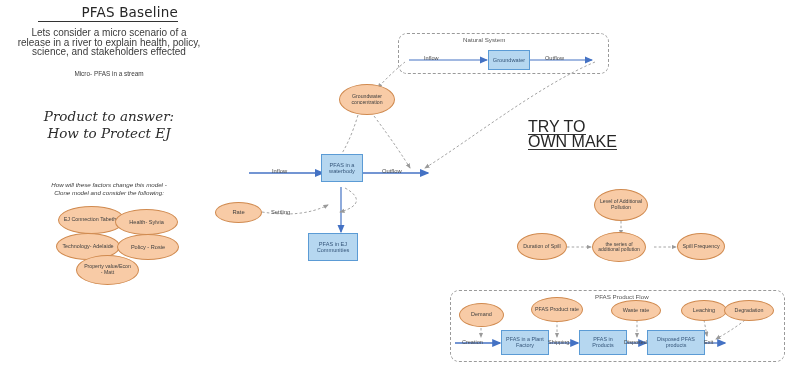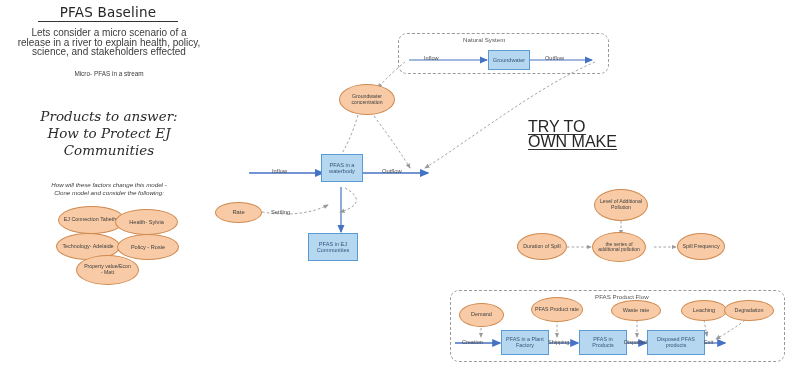--- a/index.html
+++ b/index.html
@@ -1,21 +1,21 @@
 <!DOCTYPE html>
 <html><head>
 <meta charset="utf-8">
 <style>
   html,body{margin:0;padding:0;background:#ffffff;}
   body{width:800px;height:371px;position:relative;overflow:hidden;
        font-family:"Liberation Sans",sans-serif;color:#404040;}
   .canvas{position:absolute;inset:0;}
 
   
-  .hdr-title{position:absolute;left:38px;top:4px;width:140px;text-align:center;
+  .hdr-title{position:absolute;left:38px;top:4px;width:140px;text-align:right;
     font-family:"DejaVu Sans",sans-serif;font-size:13.5px;color:#262626;
     border-bottom:1.3px solid #333;padding-bottom:1px;letter-spacing:.2px;}
   .hdr-sub{position:absolute;left:14px;top:28px;width:190px;text-align:center;
     font-size:10px;line-height:9.6px;color:#3b3b3b;}
   .hdr-micro{position:absolute;left:14px;top:70px;width:190px;text-align:center;
     font-size:6.4px;color:#3b3b3b;}
 
   .q-title{position:absolute;left:14px;top:108px;width:190px;text-align:center;
     font-family:"DejaVu Serif",serif;font-style:italic;font-size:13.5px;
     line-height:17px;color:#2b2b2b;}
@@ -96,23 +96,22 @@
       <line x1="704" y1="320" x2="707" y2="336" marker-end="url(#ca)"></line>
       <path d="M745,320 C735,328 725,334 716,339" marker-end="url(#ca)"></path>
     </g>
   </svg>
 
   <div class="hdr-title">PFAS Baseline</div>
   <div class="hdr-sub">Lets consider a micro scenario of a release in a river to explain health, policy, science, and stakeholders effected</div>
   <div class="hdr-micro">Micro- PFAS in a stream</div>
 
   <div class="q-title">
-    <div>Products to answer:</div>
+    <div>Product to answer:</div>
     <div>How to Protect EJ</div>
-    <div>Communities</div>
   </div>
 
   <div class="factors-note">How will these factors change this model - Clone model and consider the following:</div>
 
   <div class="ell" style="left:58px;top:206px;width:67px;height:28px;font-size:5.4px;padding:0 4px;">
     <span>EJ Connection Tabetha</span>
   </div>
   <div class="ell" style="left:115px;top:209px;width:63px;height:26px;font-size:5.6px;padding:0 4px;">
     <span>Health- Sylvia</span>
   </div>

